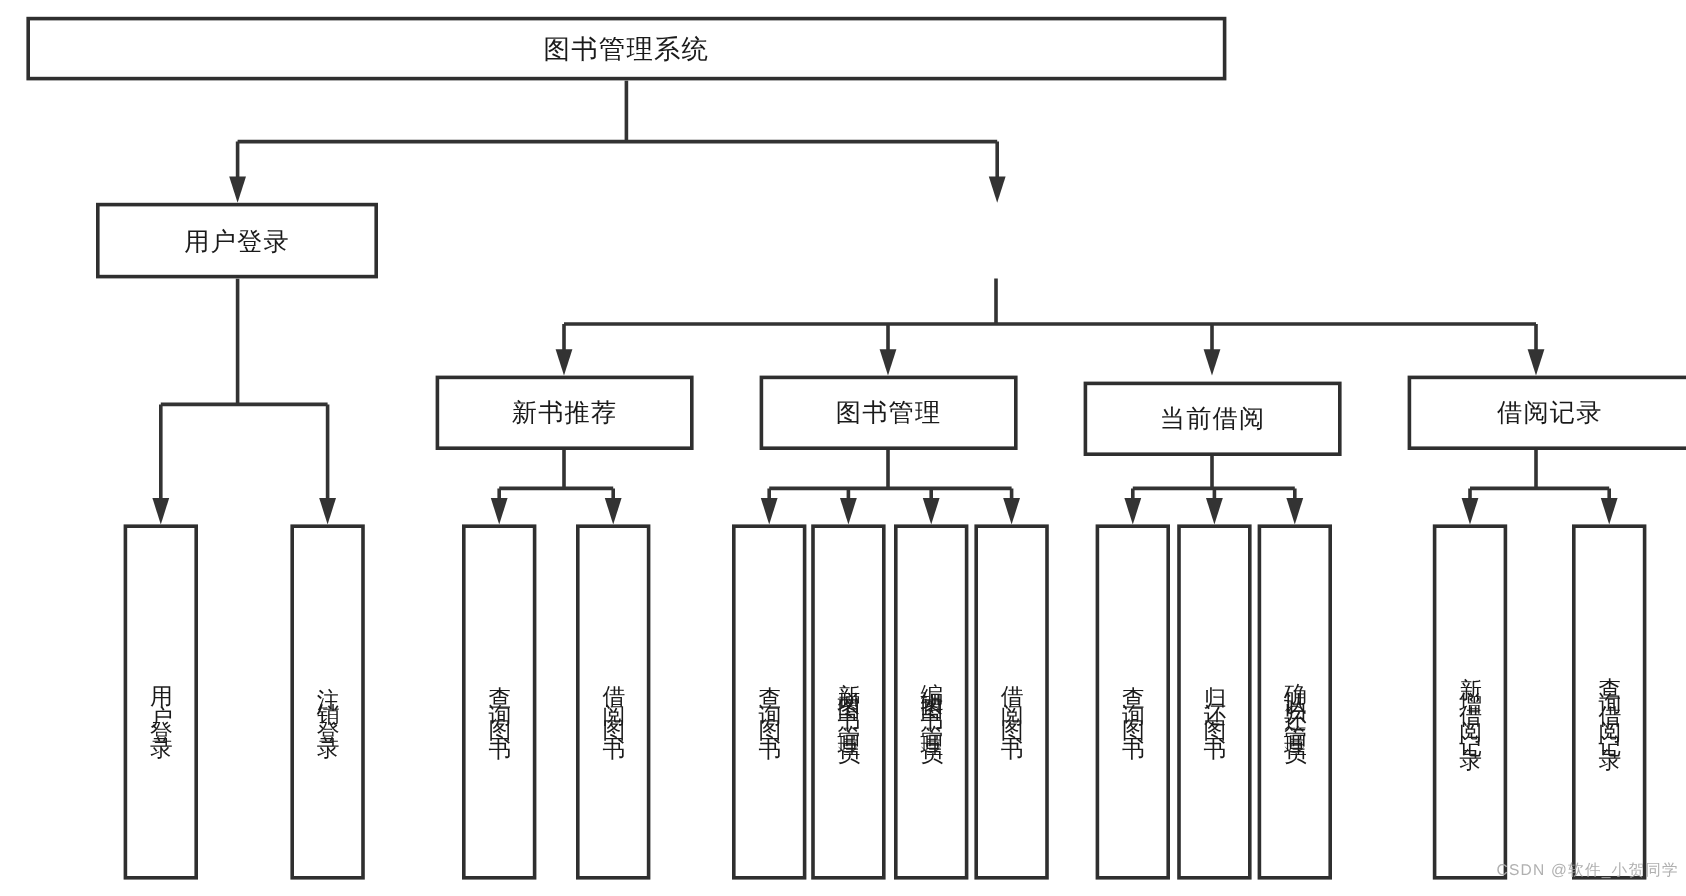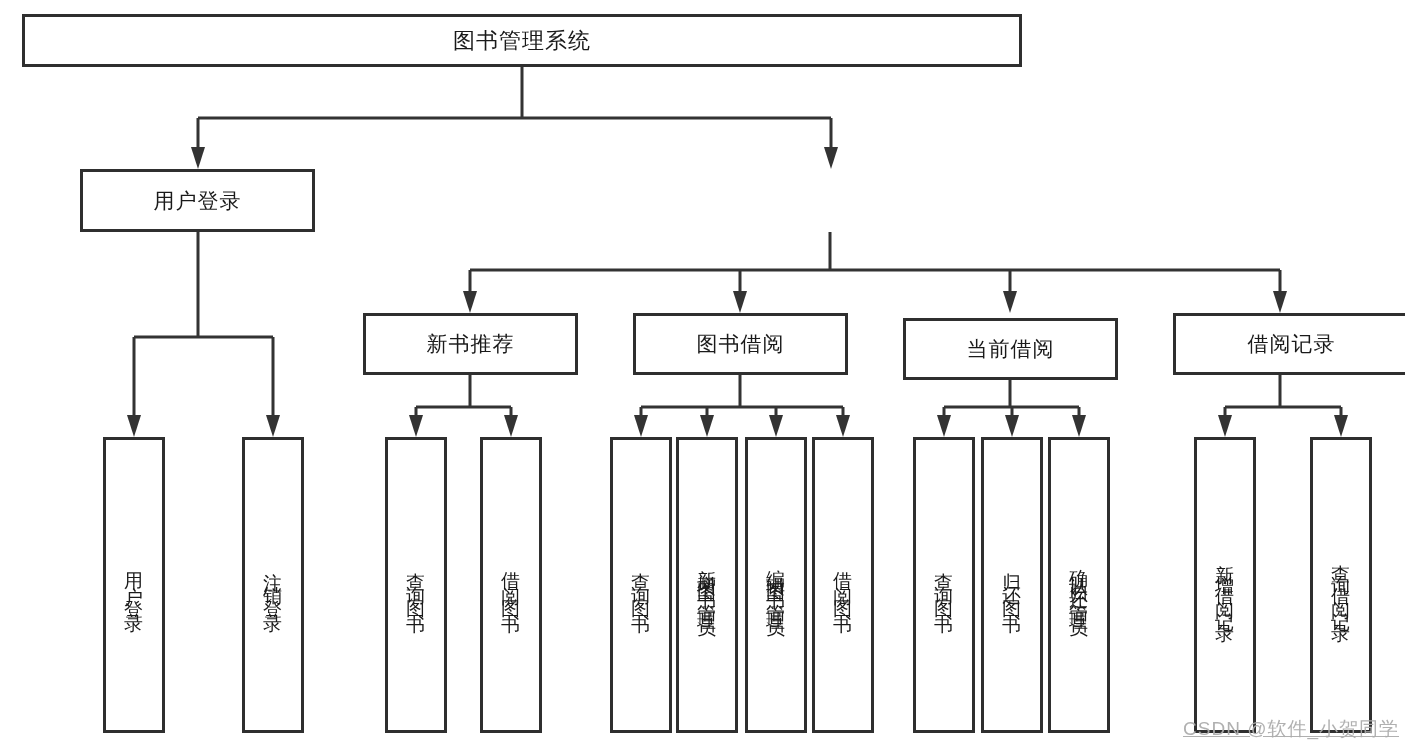--- a/index.html
+++ b/index.html
@@ -40,21 +40,21 @@
   .b-lf-5  { left: 676px; }
   .b-lf-6  { left: 745px; }
   .b-lf-7  { left: 812px; }
   .b-lf-8  { left: 913px; }
   .b-lf-9  { left: 981px; }
   .b-lf-10 { left: 1048px; }
   .b-lf-11 { left: 1194px; }
   .b-lf-12 { left: 1310px; }
 
   #watermark { position: absolute; right: 6px; top: 716px; z-index: 3;
-               font-size: 19px; color: rgba(172,172,172,0.95); white-space: nowrap; letter-spacing: 1px; text-decoration: underline; }
+               font-size: 13px; color: rgba(172,172,172,0.95); white-space: nowrap; letter-spacing: 1px; }
 </style>
 </head>
 <body>
 
 <div id="canvas">
 
   <svg id="wires" width="1405" height="747" viewBox="0 0 1405 747">
     <g stroke="#333333" stroke-width="3" fill="none">
 
       <path d="M522 67 V118 M198 118 H831 M198 118 V150 M831 118 V150"></path>
@@ -99,21 +99,21 @@
   </div>
 
   <div class="node b-l2-0">
     <span class="h-label">用户登录</span>
   </div>
 
   <div class="node b-l3-0">
     <span class="h-label">新书推荐</span>
   </div>
   <div class="node b-l3-1">
-    <span class="h-label">图书借阅</span>
+    <span class="h-label">图书管理</span>
   </div>
   <div class="node b-l3-2">
     <span class="h-label">当前借阅</span>
   </div>
   <div class="node b-l3-3">
     <span class="h-label">借阅记录</span>
   </div>
 
   <div class="node leaf b-lf-0">
     <span class="v-label sp14">用户登录</span>

